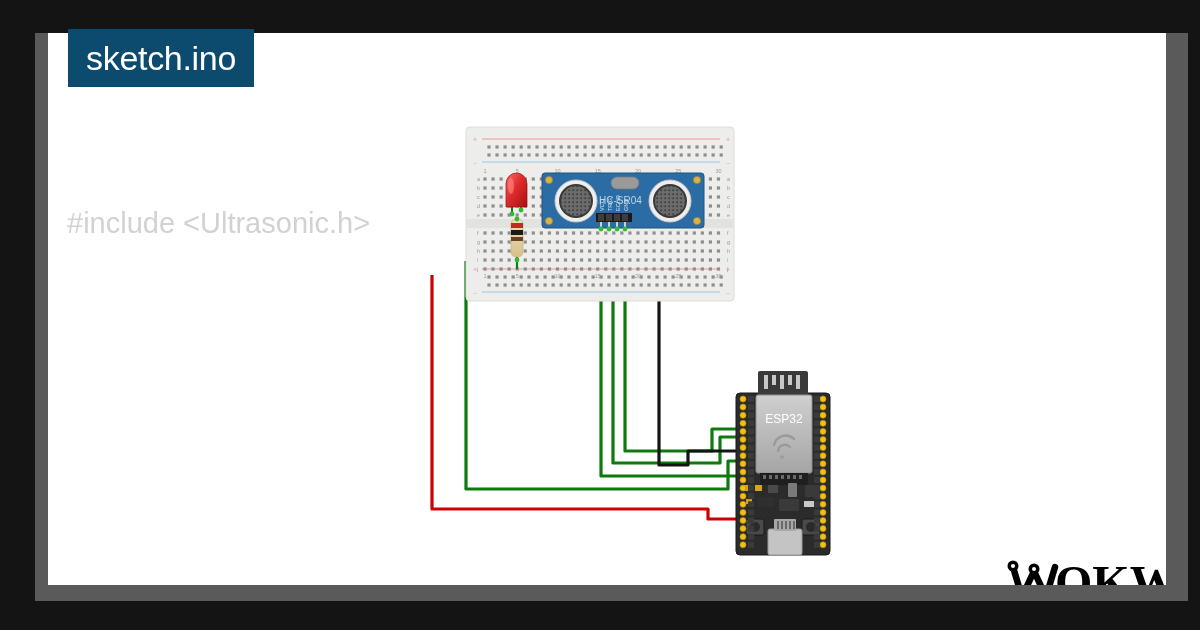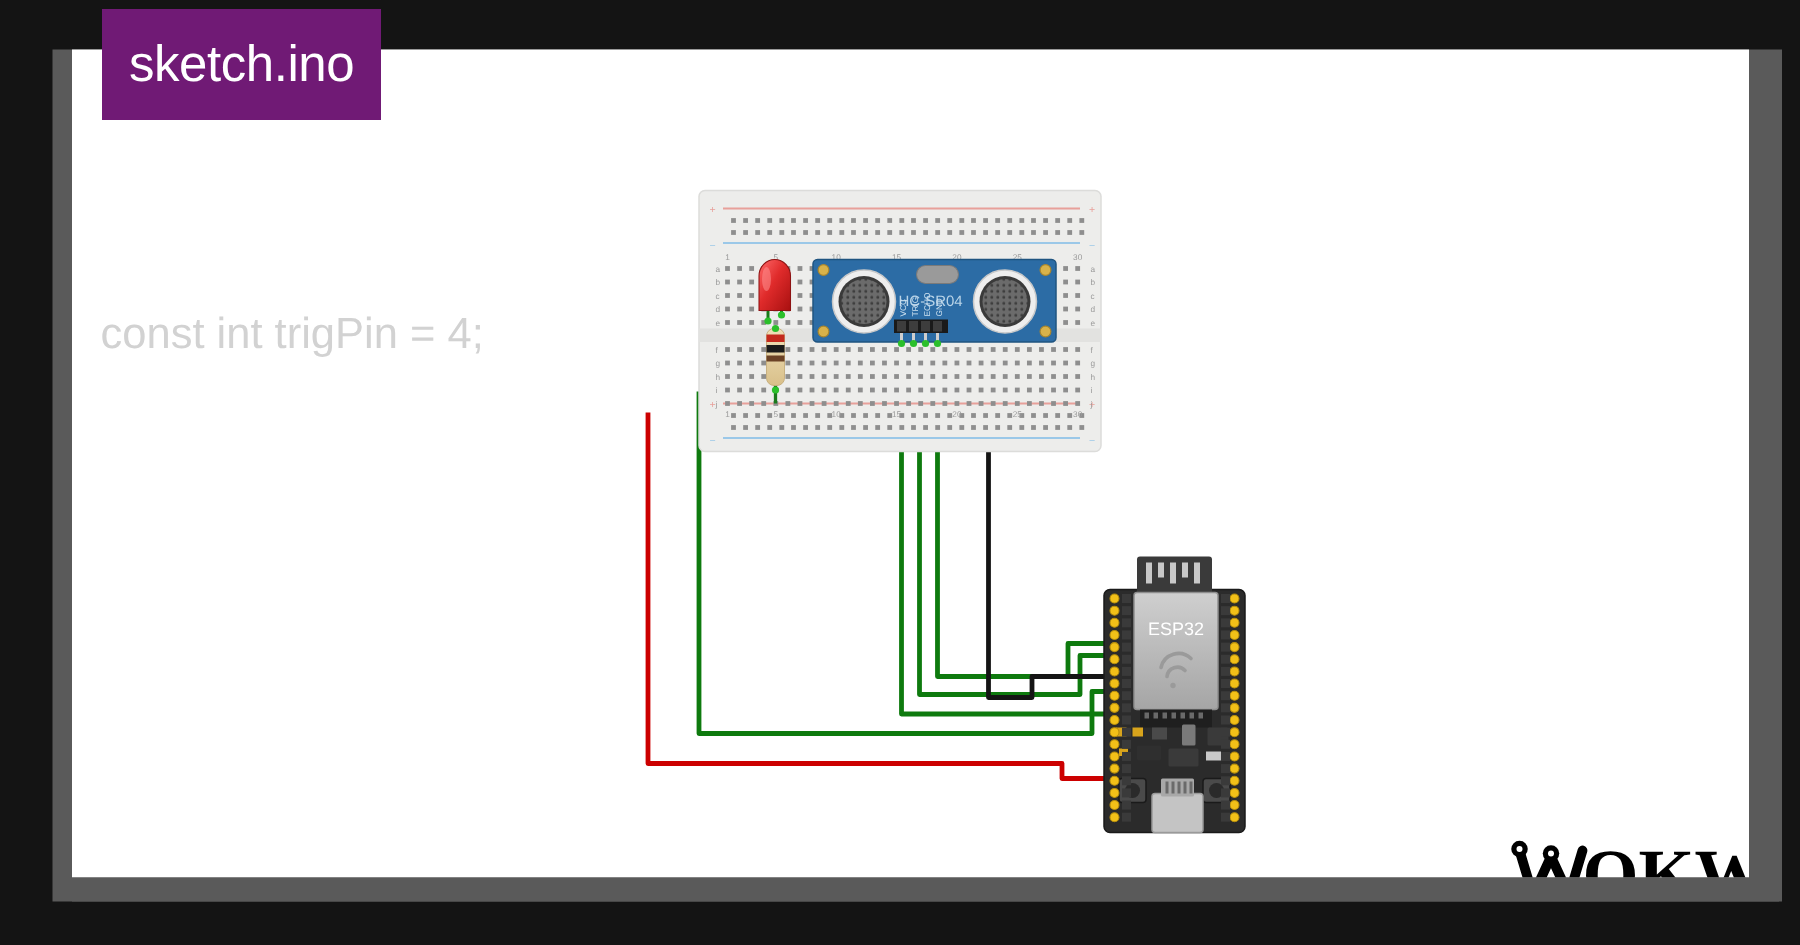--- a/index.html
+++ b/index.html
@@ -19,23 +19,23 @@
   }
   .panel {
     position: absolute; left: 48px; top: 33px;
     width: 1118px; height: 552px;
     background: #ffffff;
     overflow: hidden;
   }
 
   
   .tab {
-    position: absolute; left: 68px; top: 6px;
-    height: 74px; padding: 0 18px;
-    background: #701a75;
+    position: absolute; left: 68px; top: 29px;
+    height: 58px; padding: 0 18px;
+    background: #0c4a6e;
     display: flex; align-items: center;
     z-index: 30;
   }
   .tab-label {
     color: #ffffff; font-size: 34px; line-height: 1;
     font-family: "Liberation Sans", sans-serif;
     letter-spacing: -0.3px;
   }
 
   
@@ -67,21 +67,21 @@
 </head>
 <body>
 
 <div id="stage">
 
   <div class="frame-shadow"></div>
 
   <div class="panel">
 
     <div class="code" style="left:19px; top:70px;">
-      <span class="ln">const int trigPin = 4;</span>
+      <span class="ln">#include &lt;Ultrasonic.h&gt;</span>
       
       
       
       
       
       
       
       
     </div>
 

